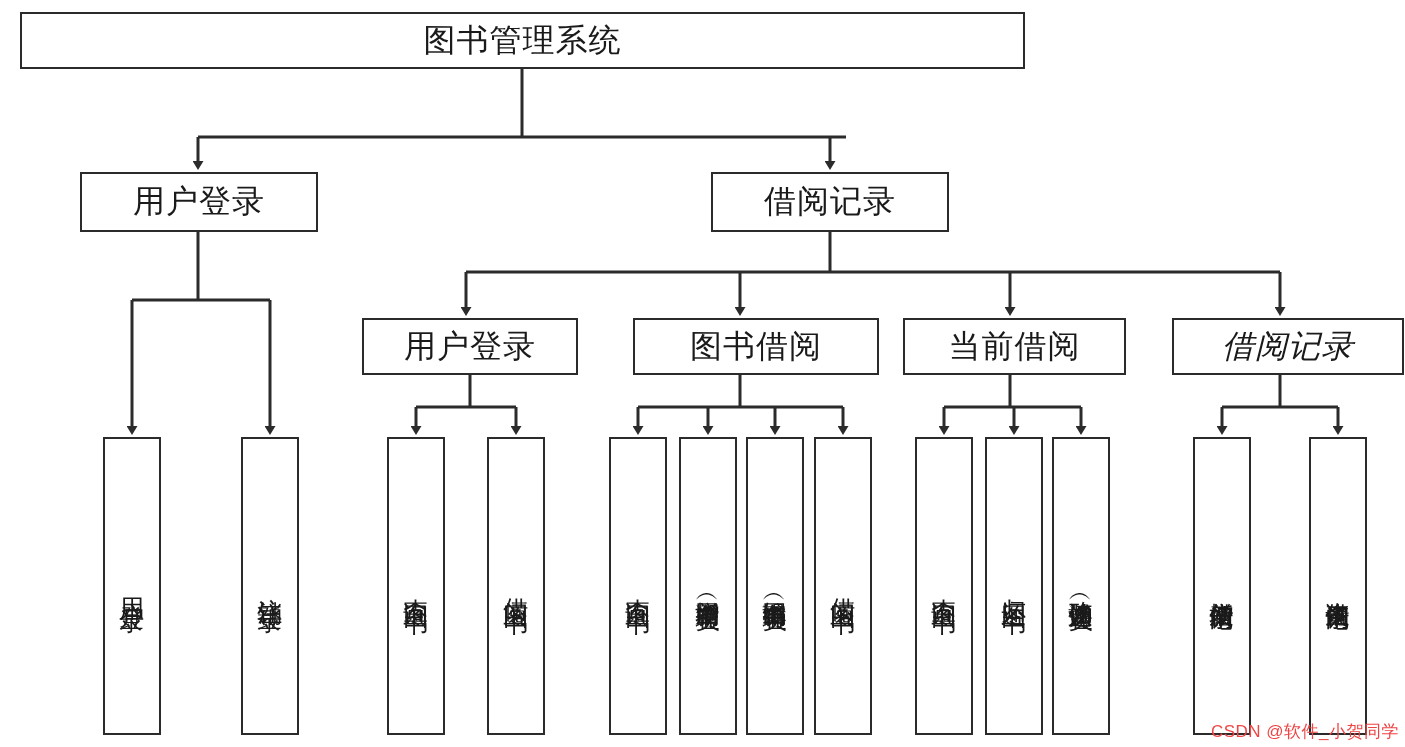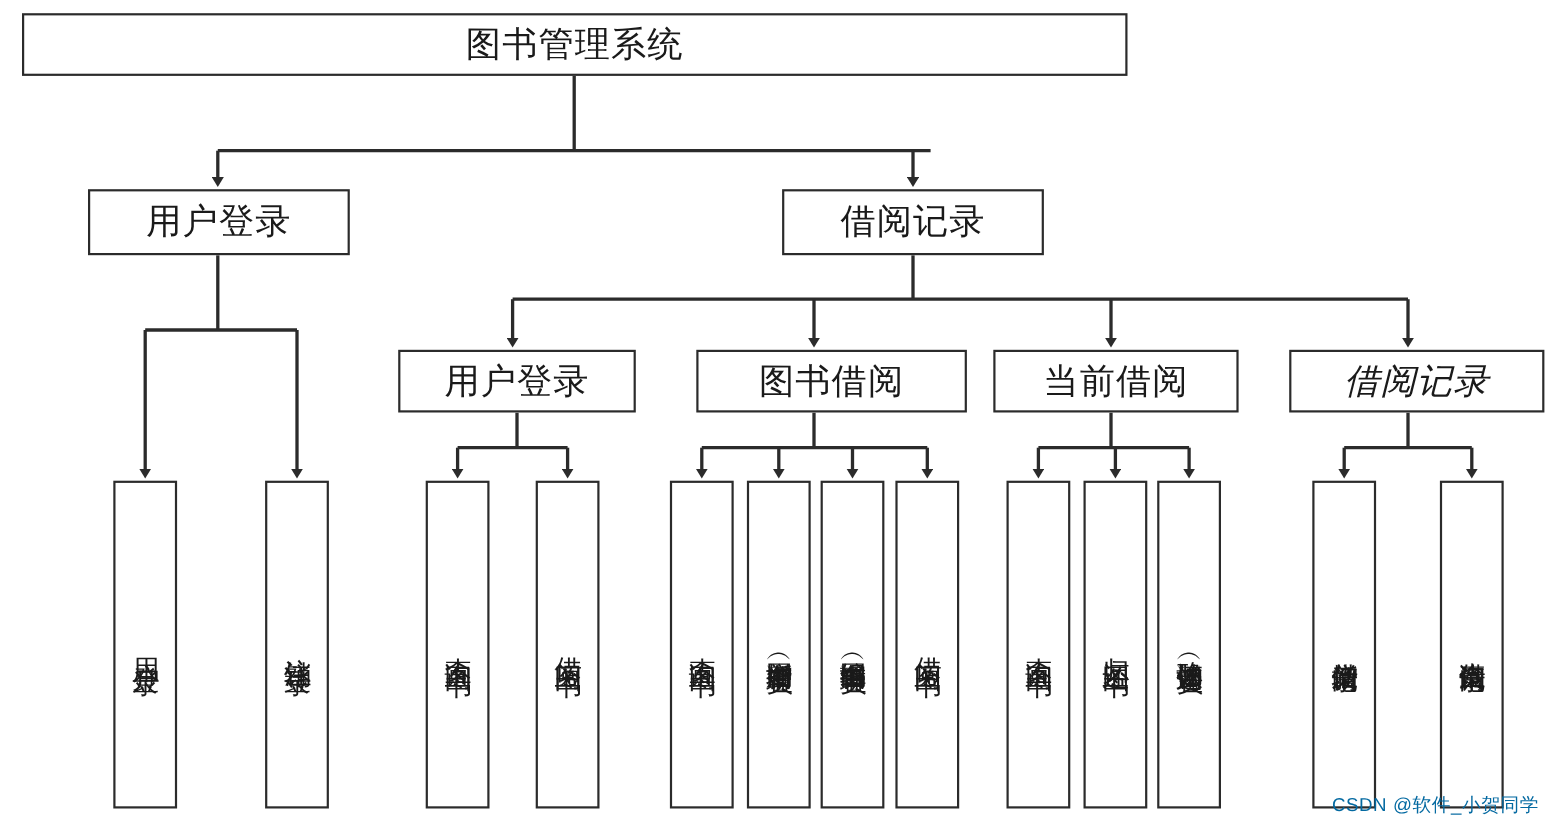--- a/index.html
+++ b/index.html
@@ -53,21 +53,21 @@
   }
   .node .lbl {
     display: block;
     white-space: pre;
   }
   #watermark {
     position: absolute;
     right: 6px;
     bottom: 4px;
     font-size: 17px;
-    color: #0369a1;
+    color: #ef4444;
     letter-spacing: 0.5px;
     white-space: nowrap;
   }
 </style>
 </head>
 <body>
 
 <div id="canvas">
 
   <svg id="edges" viewBox="0 0 1405 747">

